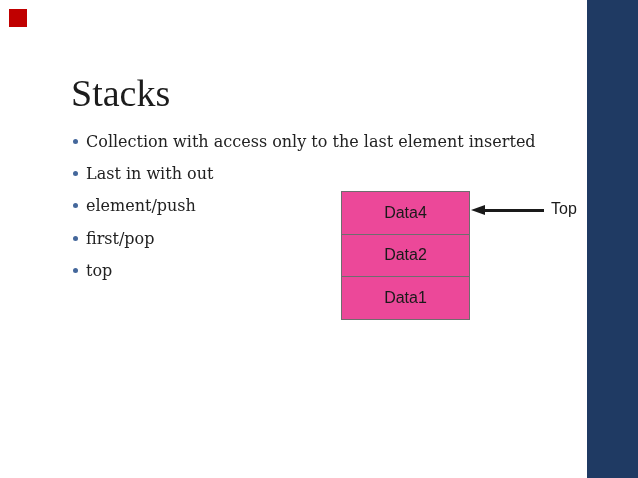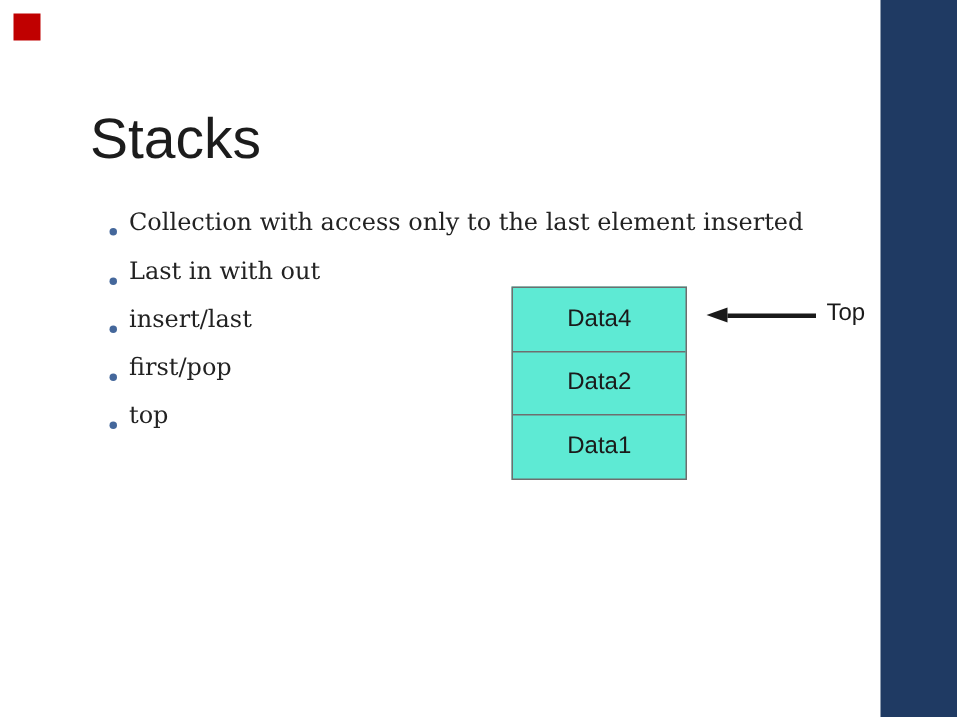--- a/index.html
+++ b/index.html
@@ -26,66 +26,66 @@
   .accent-bar {
     position: absolute;
     top: 0;
     right: 0;
     width: 51px;
     height: 478px;
     background: #1f3a63;
   }
   .title {
     position: absolute;
-    left: 60px;
+    left: 71px;
     top: 72px;
     margin: 0;
-    font-family: Liberation Sans, sans-serif;
+    font-family: Liberation Serif, serif;
     font-weight: 400;
     font-size: 38px;
     line-height: 1.15;
     color: #1c1c1c;
     white-space: nowrap;
   }
   .bullets {
     position: absolute;
     left: 73px;
     top: 125px;
     margin: 0;
     padding: 0;
     list-style: none;
     width: 460px;
   }
   .bullets li {
     height: 32.3px;
     display: flex;
-    align-items: flex-end;
+    align-items: center;
   }
   .dot {
     width: 5px;
     height: 5px;
     border-radius: 50%;
     background: #44679b;
     margin-right: 8px;
     flex-shrink: 0;
   }
   .bullet-text {
     font-family: "DejaVu Serif", serif;
     font-size: 16px;
     color: #222222;
     white-space: nowrap;
   }
   .stack {
     position: absolute;
     left: 341px;
     top: 191px;
-    width: 117px;
+    width: 129px;
     border: 1px solid #6e6e6e;
     box-sizing: border-box;
-    background: #5eead4;
+    background: #ec4899;
   }
   .stack .cell {
     height: 41.5px;
     display: flex;
     align-items: center;
     justify-content: center;
     border-bottom: 1px solid #6e6e6e;
     font-family: "Liberation Sans", sans-serif;
     font-size: 16px;
     color: #1a1a1a;
@@ -139,21 +139,21 @@
     <li>
       <span class="dot"></span>
       <span class="bullet-text">Collection with access only to the last element inserted</span>
     </li>
     <li>
       <span class="dot"></span>
       <span class="bullet-text">Last in with out</span>
     </li>
     <li>
       <span class="dot"></span>
-      <span class="bullet-text">insert/last</span>
+      <span class="bullet-text">element/push</span>
     </li>
     <li>
       <span class="dot"></span>
       <span class="bullet-text">first/pop</span>
     </li>
     <li>
       <span class="dot"></span>
       <span class="bullet-text">top</span>
     </li>
   </ul>

